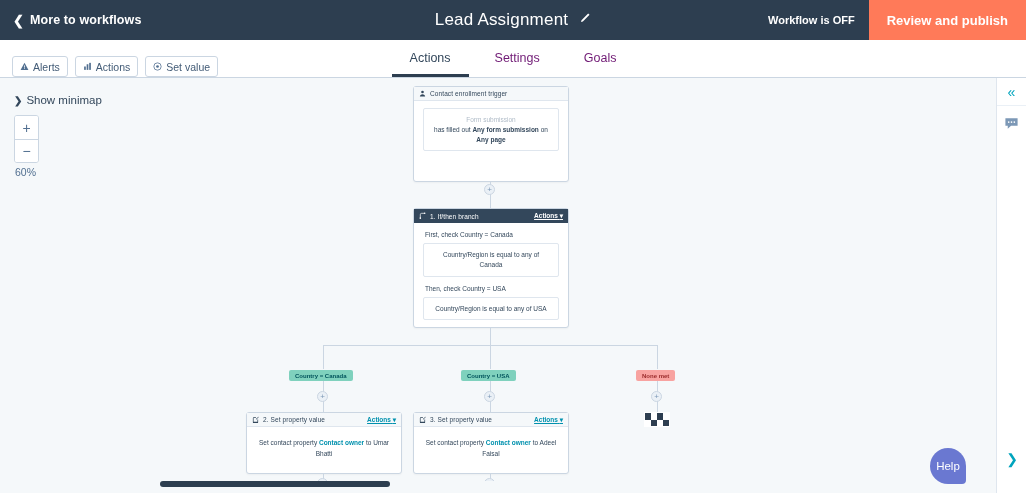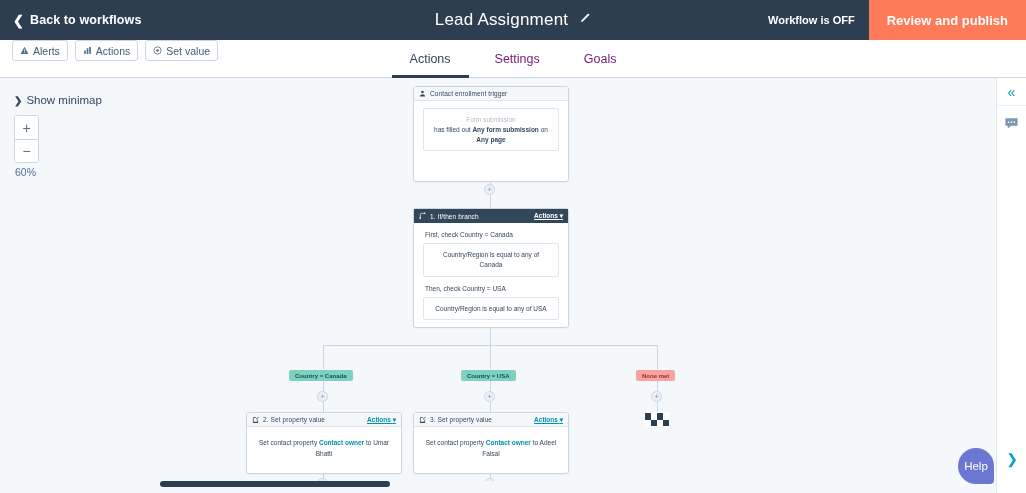--- a/index.html
+++ b/index.html
@@ -45,21 +45,21 @@
     border: none; cursor: pointer;
     font-family: "Liberation Sans", sans-serif;
   }
 
   
   .subnav {
     position: absolute; top: 40px; left: 0;
     width: 1026px; height: 38px;
     background: #ffffff;
     border-bottom: 1px solid #cbd6e2;
-    display: flex; align-items: flex-start;
+    display: flex; align-items: flex-end;
   }
   .btn {
     display: inline-flex; align-items: center; gap: 4px;
     height: 21px; padding: 0 7px;
     background: #ffffff; border: 1px solid #cbd6e2; border-radius: 3px;
     color: #425b76; font-size: 10.5px; cursor: pointer; white-space: nowrap;
     font-family: "Liberation Sans", sans-serif;
   }
   .btn.disabled { color: #b9c6d3; border-color: #dfe6ee; background: #fafbfc; cursor: default; }
   .left-btns { display: flex; gap: 7px; margin-left: 12px; }
@@ -196,35 +196,35 @@
   .rail-chat {
     display: flex; align-items: center; justify-content: center;
     height: 34px; cursor: pointer;
   }
   .rail-next {
     position: absolute; bottom: 26px; left: 0; width: 30px;
     display: flex; align-items: center; justify-content: center;
     color: #00a4bd; font-size: 14px; cursor: pointer;
   }
   .help-bubble {
-    position: absolute; right: 32px; bottom: 9px;
+    position: absolute; right: 60px; bottom: 9px;
     width: 36px; height: 36px;
     background: #6a78d1; color: #ffffff;
     border-radius: 50% 50% 4px 50%;
     display: flex; align-items: center; justify-content: center;
     font-size: 11.5px; cursor: pointer;
   }
 </style>
 </head>
 <body>
 
 <div class="topbar">
   <div class="back-link">
     <span class="back-chevron">❮</span>
-    <span>Back to workflows</span>
+    <span>More to workflows</span>
   </div>
   <div class="title-wrap">
     <span class="wf-title">Lead Assignment</span>
     <span class="pencil-icon">
       <svg width="13" height="13" viewBox="0 0 16 16">
           <path d="M12.5 1.8l1.7 1.7-8.2 8.2-2.3.6.6-2.3 8.2-8.2z" fill="#ffffff"></path>
         </svg>
     </span>
   </div>
   <div class="right-head">

